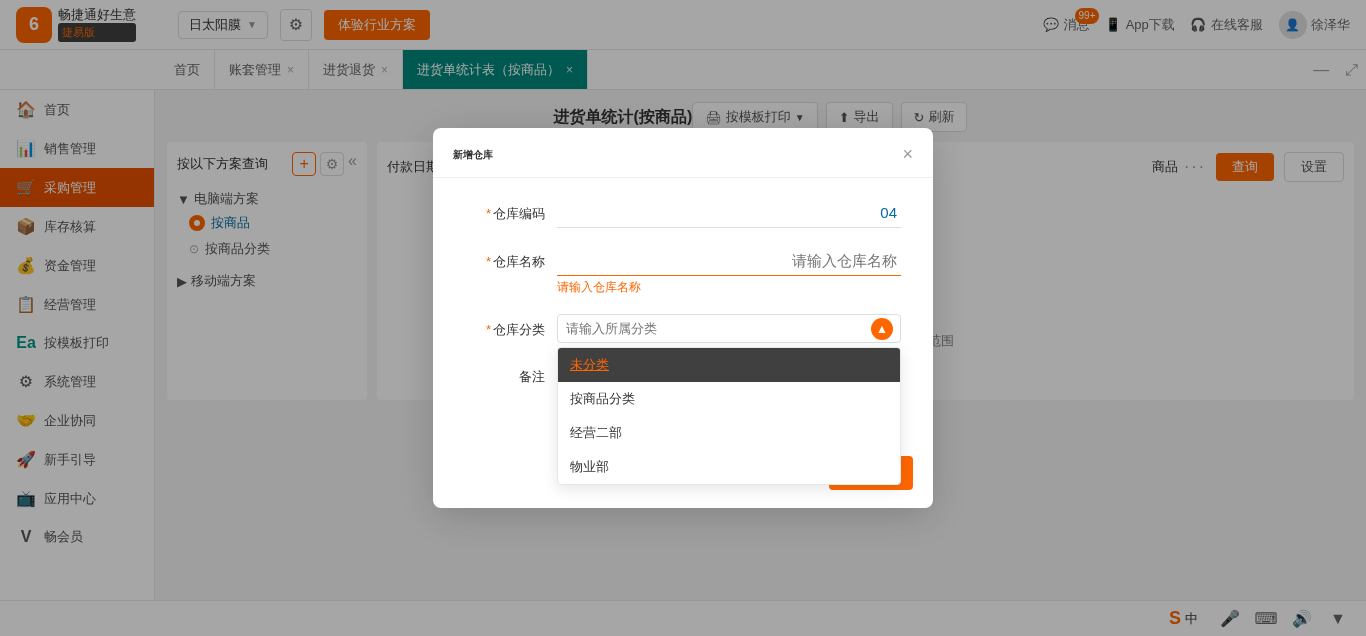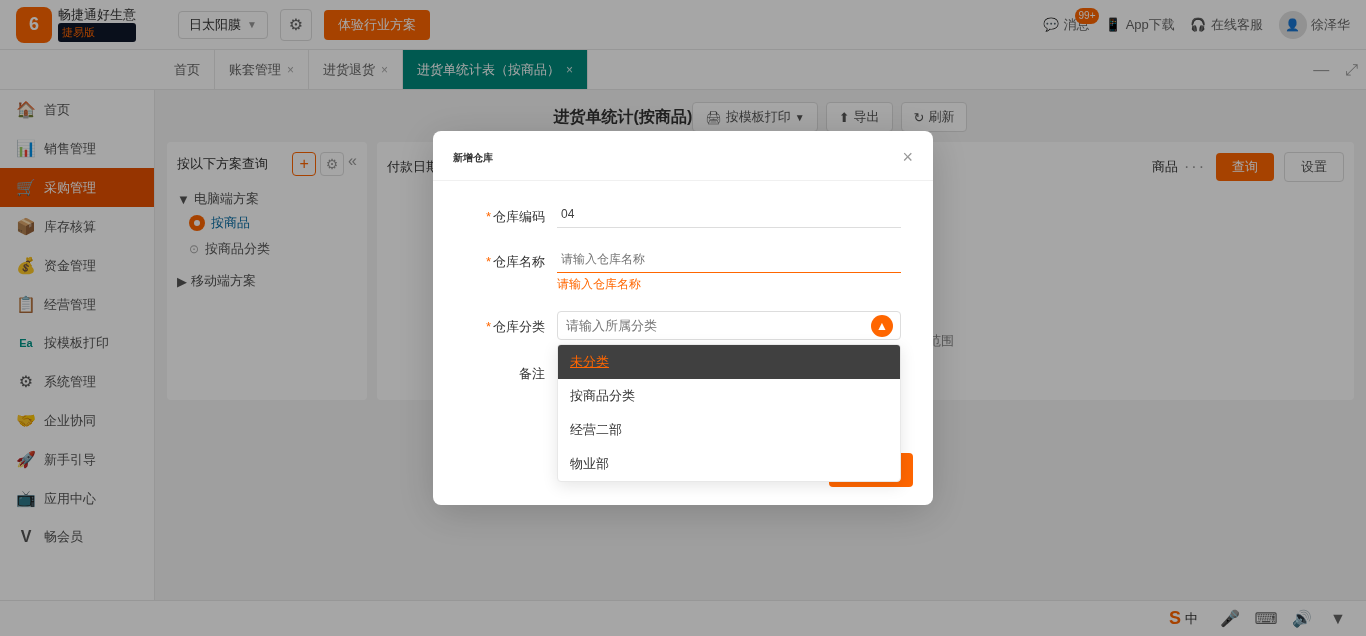--- a/index.html
+++ b/index.html
@@ -23,21 +23,21 @@
       flex-shrink: 0;
     }
     .logo-icon {
       width: 36px; height: 36px;
       background: #f60;
       border-radius: 8px;
       display: flex; align-items: center; justify-content: center;
       color: #fff; font-size: 18px; font-weight: bold;
     }
     .logo-text { font-size: 13px; color: #333; line-height: 1.3; }
-    .logo-badge { font-size: 11px; color: #f60; background: #0f172a; padding: 2px 4px; border-radius: 3px; }
+    .logo-badge { font-size: 11px; color: #f60; background: #404040; padding: 2px 4px; border-radius: 3px; }
 
     .store-selector {
       display: flex; align-items: center; gap: 6px;
       border: 1px solid #ddd; border-radius: 4px; padding: 4px 10px;
       cursor: pointer; font-size: 13px; color: #333;
     }
     .store-selector .arrow { color: #999; font-size: 10px; }
 
     .gear-btn {
       width: 32px; height: 32px;
@@ -180,22 +180,23 @@
       display: flex; align-items: flex-start; margin-bottom: 18px;
     }
     .form-label {
       font-size: 13px; color: #333; min-width: 80px;
       padding-top: 7px; text-align: right; margin-right: 12px;
     }
     .form-label .required { color: #f60; margin-right: 2px; }
     .form-field { flex: 1; }
     .form-input {
       width: 100%; border: none; border-bottom: 1px solid #ddd;
-      padding: 6px 4px; font-size: 12px; color: #404040; outline: none;
+      padding: 6px 4px; font-size: 15px; color: #0369a1; outline: none;
       background: transparent;
+      text-align: right;
     }
     .form-input.error-highlight { border-bottom-color: #f60; }
     .error-msg { color: #f60; font-size: 12px; margin-top: 3px; }
 
     .form-select-wrapper { position: relative; }
     .form-select-input {
       width: 100%; border: 1px solid #ddd; border-radius: 4px;
       padding: 6px 16px 6px 8px; font-size: 13px; color: #999;
       outline: none; background: #fff; cursor: pointer;
     }
@@ -360,21 +361,21 @@
     </div>
     <div class="sidebar-item">
       <span class="sidebar-icon">💰</span>
       <span>资金管理</span>
     </div>
     <div class="sidebar-item">
       <span class="sidebar-icon">📋</span>
       <span>经营管理</span>
     </div>
     <div class="sidebar-item">
-      <span class="sidebar-icon" style="font-size:11px;font-weight:bold;color:#009688;">Ea</span>
+      <span class="sidebar-icon" style="font-size:16px;font-weight:bold;color:#009688;">Ea</span>
       <span>按模板打印</span>
     </div>
     <div class="sidebar-item">
       <span class="sidebar-icon">⚙</span>
       <span>系统管理</span>
     </div>
     <div class="sidebar-item">
       <span class="sidebar-icon">🤝</span>
       <span>企业协同</span>
     </div>

